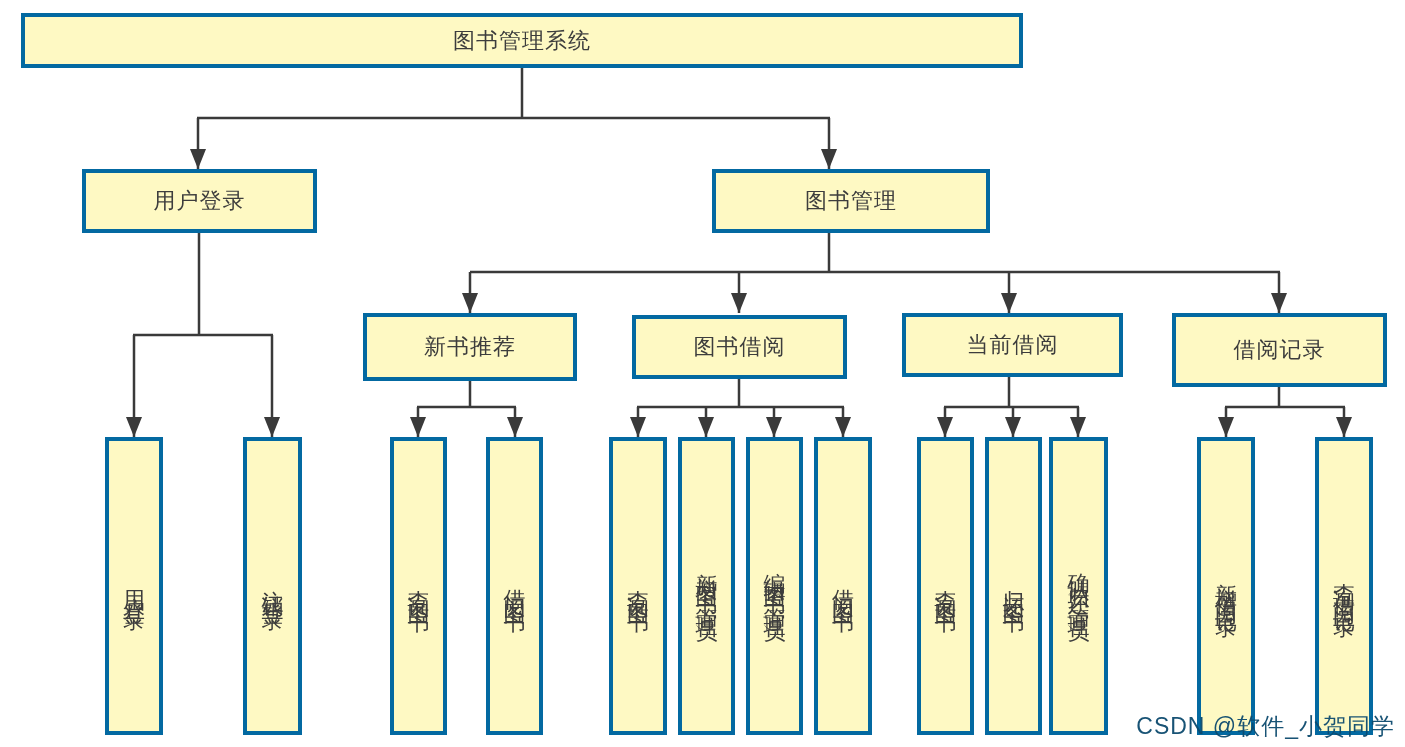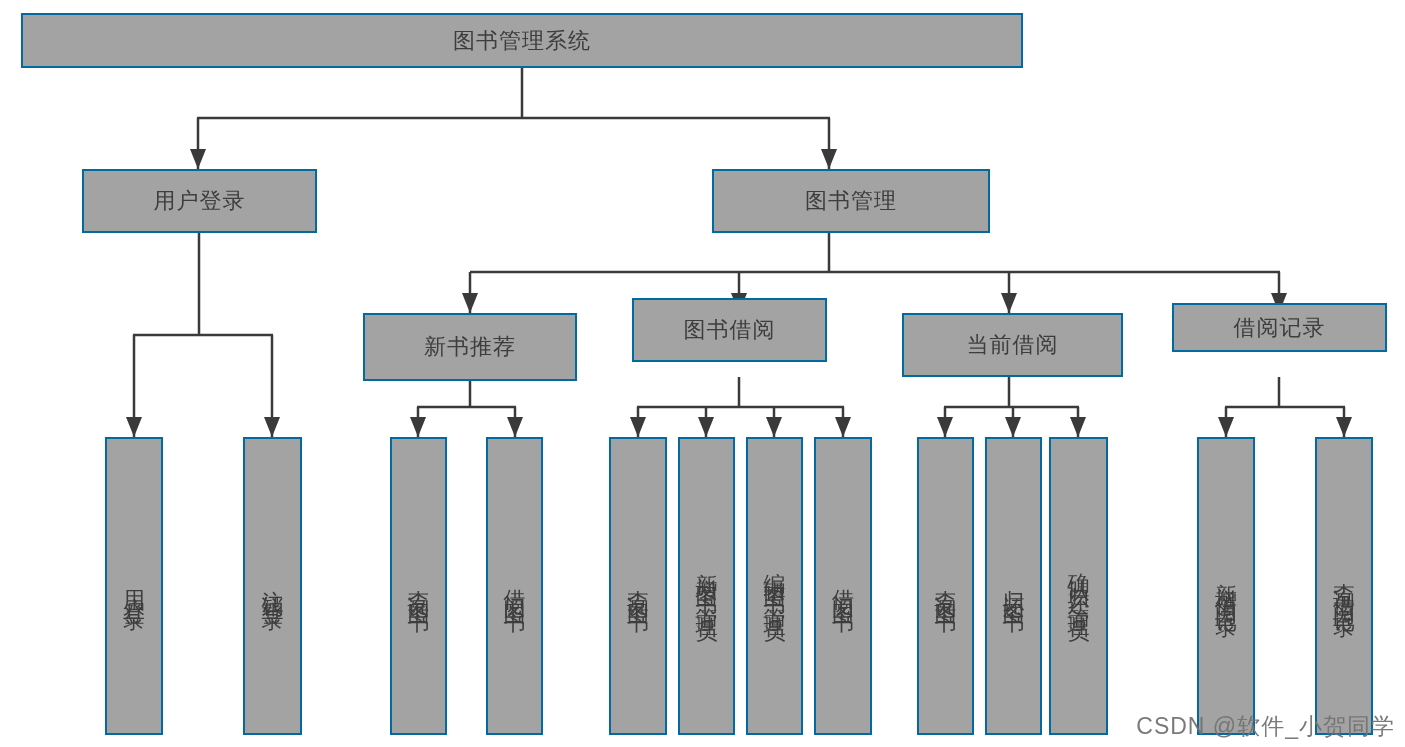--- a/index.html
+++ b/index.html
@@ -2,33 +2,33 @@
 <html><head>
 <meta charset="utf-8">
 <style>
   html,body{margin:0;padding:0;background:#ffffff;}
   .canvas{
     position:relative;width:1405px;height:747px;background:#ffffff;overflow:hidden;
     font-family:"Liberation Sans","DejaVu Sans",sans-serif;color:#3d3d3d;
   }
   .lines{position:absolute;left:0;top:0;width:1405px;height:747px;z-index:1;}
   .node{
-    position:absolute;box-sizing:border-box;background:#a3a3a3;border:2px solid #0369a1;
+    position:absolute;box-sizing:border-box;background:#fef9c3;border:4px solid #0369a1;
     display:flex;align-items:center;justify-content:center;z-index:2;
   }
   .hnode{font-size:22px;letter-spacing:1px;}
   .hnode span{white-space:nowrap;}
   .vnode{top:437px;height:298px;}
   .vnode span{
     writing-mode:vertical-rl;text-orientation:mixed;
     font-size:22px;letter-spacing:7px;line-height:1;white-space:pre;
   }
   .watermark{
     position:absolute;right:10px;bottom:5px;z-index:10;
-    font-size:23px;color:#737373;opacity:.95;pointer-events:none;letter-spacing:1px;
+    font-size:23px;color:#0c4a6e;opacity:.95;pointer-events:none;letter-spacing:1px;
   }
 </style>
 </head>
 <body>
 
 <div class="canvas">
 
   <svg class="lines" width="1405" height="747" viewBox="0 0 1405 747" xmlns="http://www.w3.org/2000/svg">
     <defs>
       <marker id="arr" markerUnits="userSpaceOnUse" markerWidth="24" markerHeight="18" refX="20" refY="9" orient="auto">
@@ -74,27 +74,27 @@
   <div class="node hnode" style="left:82px;top:169px;width:235px;height:64px;">
     <span>用户登录</span>
   </div>
   <div class="node hnode" style="left:712px;top:169px;width:278px;height:64px;">
     <span>图书管理</span>
   </div>
 
   <div class="node hnode" style="left:363px;top:313px;width:214px;height:68px;">
     <span>新书推荐</span>
   </div>
-  <div class="node hnode" style="left:632px;top:298px;width:195px;height:64px;">
+  <div class="node hnode" style="left:632px;top:315px;width:215px;height:64px;">
     <span>图书借阅</span>
   </div>
   <div class="node hnode" style="left:902px;top:313px;width:221px;height:64px;">
     <span>当前借阅</span>
   </div>
-  <div class="node hnode" style="left:1172px;top:303px;width:215px;height:49px;">
+  <div class="node hnode" style="left:1172px;top:313px;width:215px;height:74px;">
     <span>借阅记录</span>
   </div>
 
   <div class="node vnode" style="left:105px;width:58px;">
     <span>用户登录</span>
   </div>
   <div class="node vnode" style="left:243px;width:59px;">
     <span>注销登录</span>
   </div>
 

